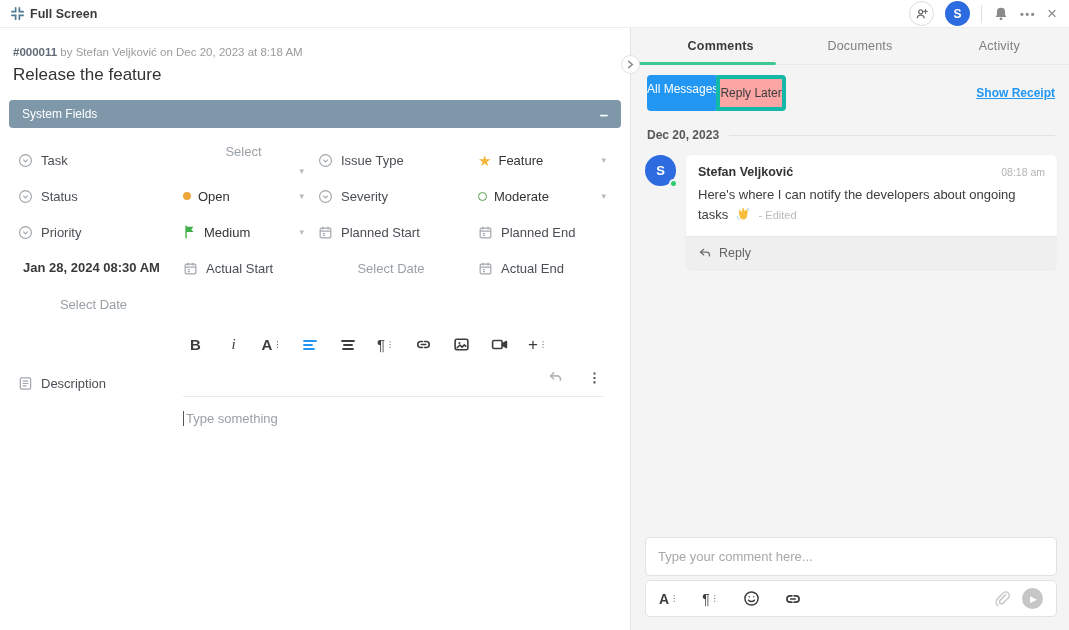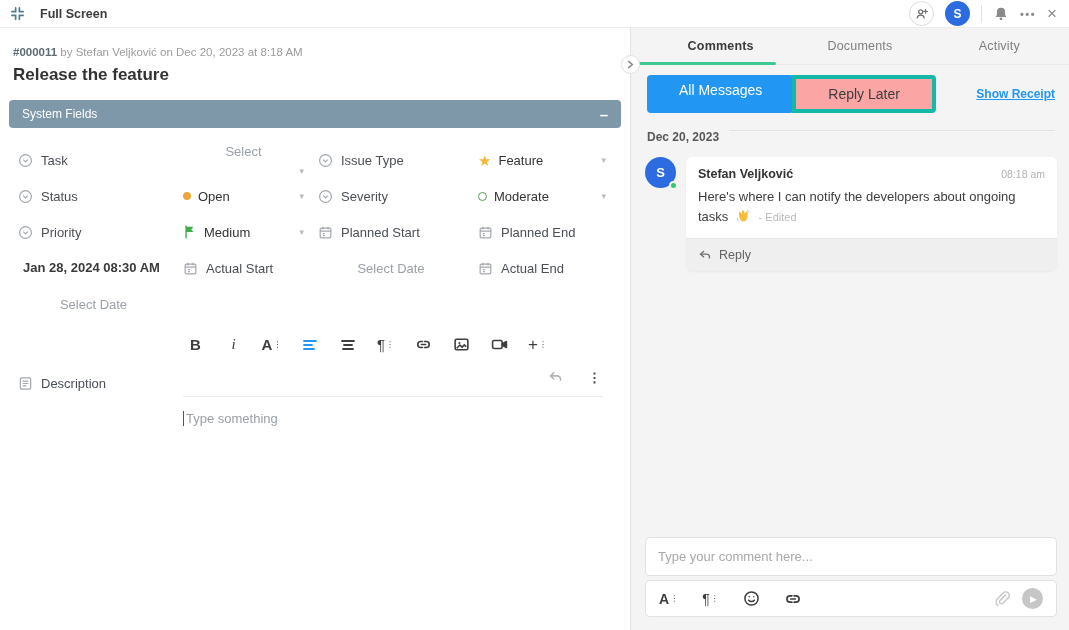--- a/index.html
+++ b/index.html
@@ -2,37 +2,37 @@
 <html><head>
 <meta charset="utf-8">
 <style>
   * { margin:0; padding:0; box-sizing:border-box; }
   html,body { width:1069px; height:630px; }
   body { font-family:"Liberation Sans", sans-serif; background:#fff; color:#3d3d3d; overflow:hidden; }
   .app { width:1069px; height:630px; display:flex; flex-direction:column; position:relative; }
 
   
   .topbar { height:28px; display:flex; align-items:center; justify-content:space-between; padding:0 12px 0 10px; border-bottom:1px solid #ececec; background:#fff; flex:0 0 auto; }
-  .tb-left { display:flex; align-items:center; gap:15px; }
+  .tb-left { display:flex; align-items:center; gap:5px; }
   .tb-title { font-size:12.5px; font-weight:700; color:#3c3c3c; }
   .tb-right { display:flex; align-items:center; gap:11px; }
   .circle-btn { width:25px; height:25px; border-radius:50%; border:1px solid #dcdcdc; background:#fff; display:flex; align-items:center; justify-content:center; }
   .avatar-sm { width:25px; height:25px; border-radius:50%; background:#2d6ce0; color:#fff; font-size:12px; font-weight:700; display:flex; align-items:center; justify-content:center; }
   .tb-divider { width:1px; height:18px; background:#e0e0e0; }
   .ellipsis { color:#8a8a8a; font-size:11px; letter-spacing:1.5px; font-weight:700; }
   .close-x { color:#8a8a8a; font-size:17px; line-height:1; }
 
   .main { flex:1; display:flex; min-height:0; }
 
   
   .left-panel { width:630px; flex:0 0 630px; background:#fff; padding-top:18px; position:relative; }
   .meta { margin-left:13px; font-size:11.5px; }
   .meta .id { color:#5f6b76; font-weight:700; }
   .meta .by { color:#9b9b9b; }
-  .task-title { margin:7px 0 0 13px; font-size:17px; font-weight:700; color:#333; }
+  .task-title { margin:7px 0 0 13px; font-size:17px; font-weight:400; color:#333; }
   .sf-bar { margin:15px 9px 0 9px; height:28px; background:#7f98a9; border-radius:4px; color:#fff; display:flex; align-items:center; justify-content:space-between; padding:0 13px; font-size:12px; }
   .sf-minus { color:#fff; font-size:15px; font-weight:700; line-height:1; }
 
   .fields-grid { margin:14px 10px 0 18px; display:grid; grid-template-columns:165px 135px 160px 142px; grid-auto-rows:36px; align-items:center; }
   .flabel { display:flex; align-items:center; gap:8px; font-size:13px; color:#4a4f55; }
   .flabel svg { flex:0 0 auto; }
   .fval { display:flex; align-items:center; gap:7px; font-size:13px; color:#333; padding-right:14px; }
   .fval .chev { margin-left:auto; color:#b9b9b9; font-size:9px; }
   .fval.placeholder { color:#9aa0a6;flex-direction:column; }
   .fval.datev { display:block; text-align:center; font-weight:700; color:#3a3a3a; line-height:1.25; padding-right:18px; }
@@ -56,25 +56,25 @@
 
   
   .right-panel { flex:1; background:#f4f4f4; border-left:1px solid #e3e3e3; position:relative; display:flex; flex-direction:column; }
   .panel-collapse { position:absolute; left:-10px; top:27px; width:19px; height:19px; border-radius:50%; background:#fff; border:1px solid #e2e2e2; display:flex; align-items:center; justify-content:center; z-index:3; }
   .tabs { display:flex; height:37px; padding-left:20px; border-bottom:1px solid #e9e9e9; }
   .tab { flex:1; display:flex; align-items:center; justify-content:center; font-size:12.5px; color:#7e7e7e; letter-spacing:.2px; position:relative; }
   .tab.active { color:#3b3b3b; font-weight:700; }
   .tab.active::after { content:""; position:absolute; left:-20px; right:14px; bottom:-1px; height:3px; background:#3ec993; border-radius:2px; }
   .filter-row { display:flex; align-items:center; margin:10px 14px 0 16px; }
   .seg { display:flex; }
-  .seg-btn { font-size:14px; padding:7px 32px; }
+  .seg-btn { font-size:12px; padding:7px 0; }
   .seg-btn.active { background:#2196f3; color:#fff; border-radius:4px; font-weight:400; }
   .seg-btn.plain { background:#fca5a5; border:4px solid #14b8a6; color:#3c3c3c; border-radius:0 4px 4px 0; margin-left:-2px; }
   .show-receipt { margin-left:auto; color:#2196f3; font-size:12px; font-weight:700; text-decoration:underline; }
-  .date-divider { display:flex; margin:17px 14px 0 16px; font-size:12px; font-weight:700; color:#585858; gap:10px; }
+  .date-divider { display:flex; align-items:center; margin:17px 14px 0 16px; font-size:12px; font-weight:700; color:#585858; gap:10px; }
   .date-divider .line { flex:1; height:1px; background:#e3e3e3; }
 
   .comment-row { display:flex; margin:13px 12px 0 14px; gap:10px; }
   .avatar-wrap { position:relative; width:31px; height:31px; flex:0 0 31px; }
   .avatar-lg { width:31px; height:31px; border-radius:50%; background:#2d6ce0; color:#fff; font-size:13px; font-weight:700; display:flex; align-items:center; justify-content:center; }
   .presence { position:absolute; right:-2px; bottom:-2px; width:9px; height:9px; border-radius:50%; background:#2ecc71; border:2px solid #f4f4f4; }
   .comment-card { flex:1; border-radius:6px; overflow:hidden; box-shadow:0 1px 2px rgba(0,0,0,.05); }
   .comment-main { background:#fff; padding:10px 12px 12px; }
   .comment-head { display:flex; align-items:baseline; }
   .c-author { font-size:12.5px; font-weight:700; color:#333; }

